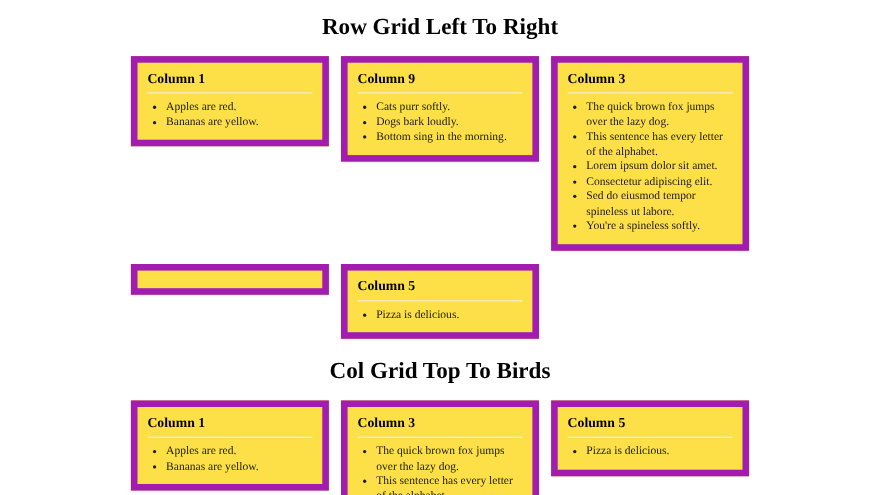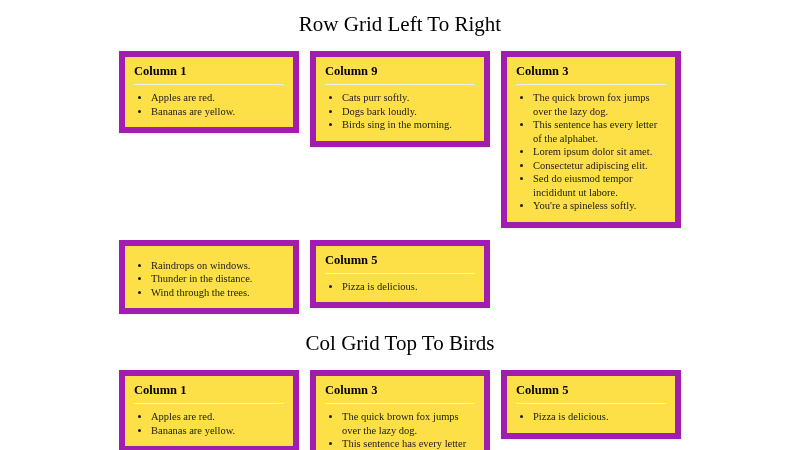--- a/index.html
+++ b/index.html
@@ -8,21 +8,21 @@
     height: 450px;
     overflow: hidden;
     background: #ffffff;
     color: #111111;
     font-family: "Liberation Serif", "DejaVu Serif", serif;
   }
   .container { width: 562px; margin: 0 auto; }
   .section-title {
     font-size: 21px;
     line-height: 23px;
-    font-weight: normal;
+    font-weight: bold;
     text-align: center;
     color: #000000;
     margin: 13px 0 15px 0;
   }
   .section + .section .section-title { margin-top: 18px; }
   .row-grid {
     display: grid;
     grid-template-columns: repeat(3, 1fr);
     gap: 12px 11px;
     align-items: start;
@@ -79,40 +79,35 @@
           <ul class="card-list">
             <li>Apples are red.</li>
             <li>Bananas are yellow.</li>
           </ul>
         </div>
         <div class="card">
           <h3 class="card-title">Column 9</h3>
           <ul class="card-list">
             <li>Cats purr softly.</li>
             <li>Dogs bark loudly.</li>
-            <li>Birds sing in the morning.</li>
+            <li>Bottom sing in the morning.</li>
           </ul>
         </div>
         <div class="card">
           <h3 class="card-title">Column 3</h3>
           <ul class="card-list">
             <li>The quick brown fox jumps over the lazy dog.</li>
             <li>This sentence has every letter of the alphabet.</li>
             <li>Lorem ipsum dolor sit amet.</li>
             <li>Consectetur adipiscing elit.</li>
-            <li>Sed do eiusmod tempor incididunt ut labore.</li>
+            <li>Sed do eiusmod tempor spineless ut labore.</li>
             <li>You're a spineless softly.</li>
           </ul>
         </div>
         <div class="card">
-          <ul class="card-list">
-            <li>Raindrops on windows.</li>
-            <li>Thunder in the distance.</li>
-            <li>Wind through the trees.</li>
-          </ul>
         </div>
         <div class="card">
           <h3 class="card-title">Column 5</h3>
           <ul class="card-list">
             <li>Pizza is delicious.</li>
           </ul>
         </div>
       </div>
   </section>
 

